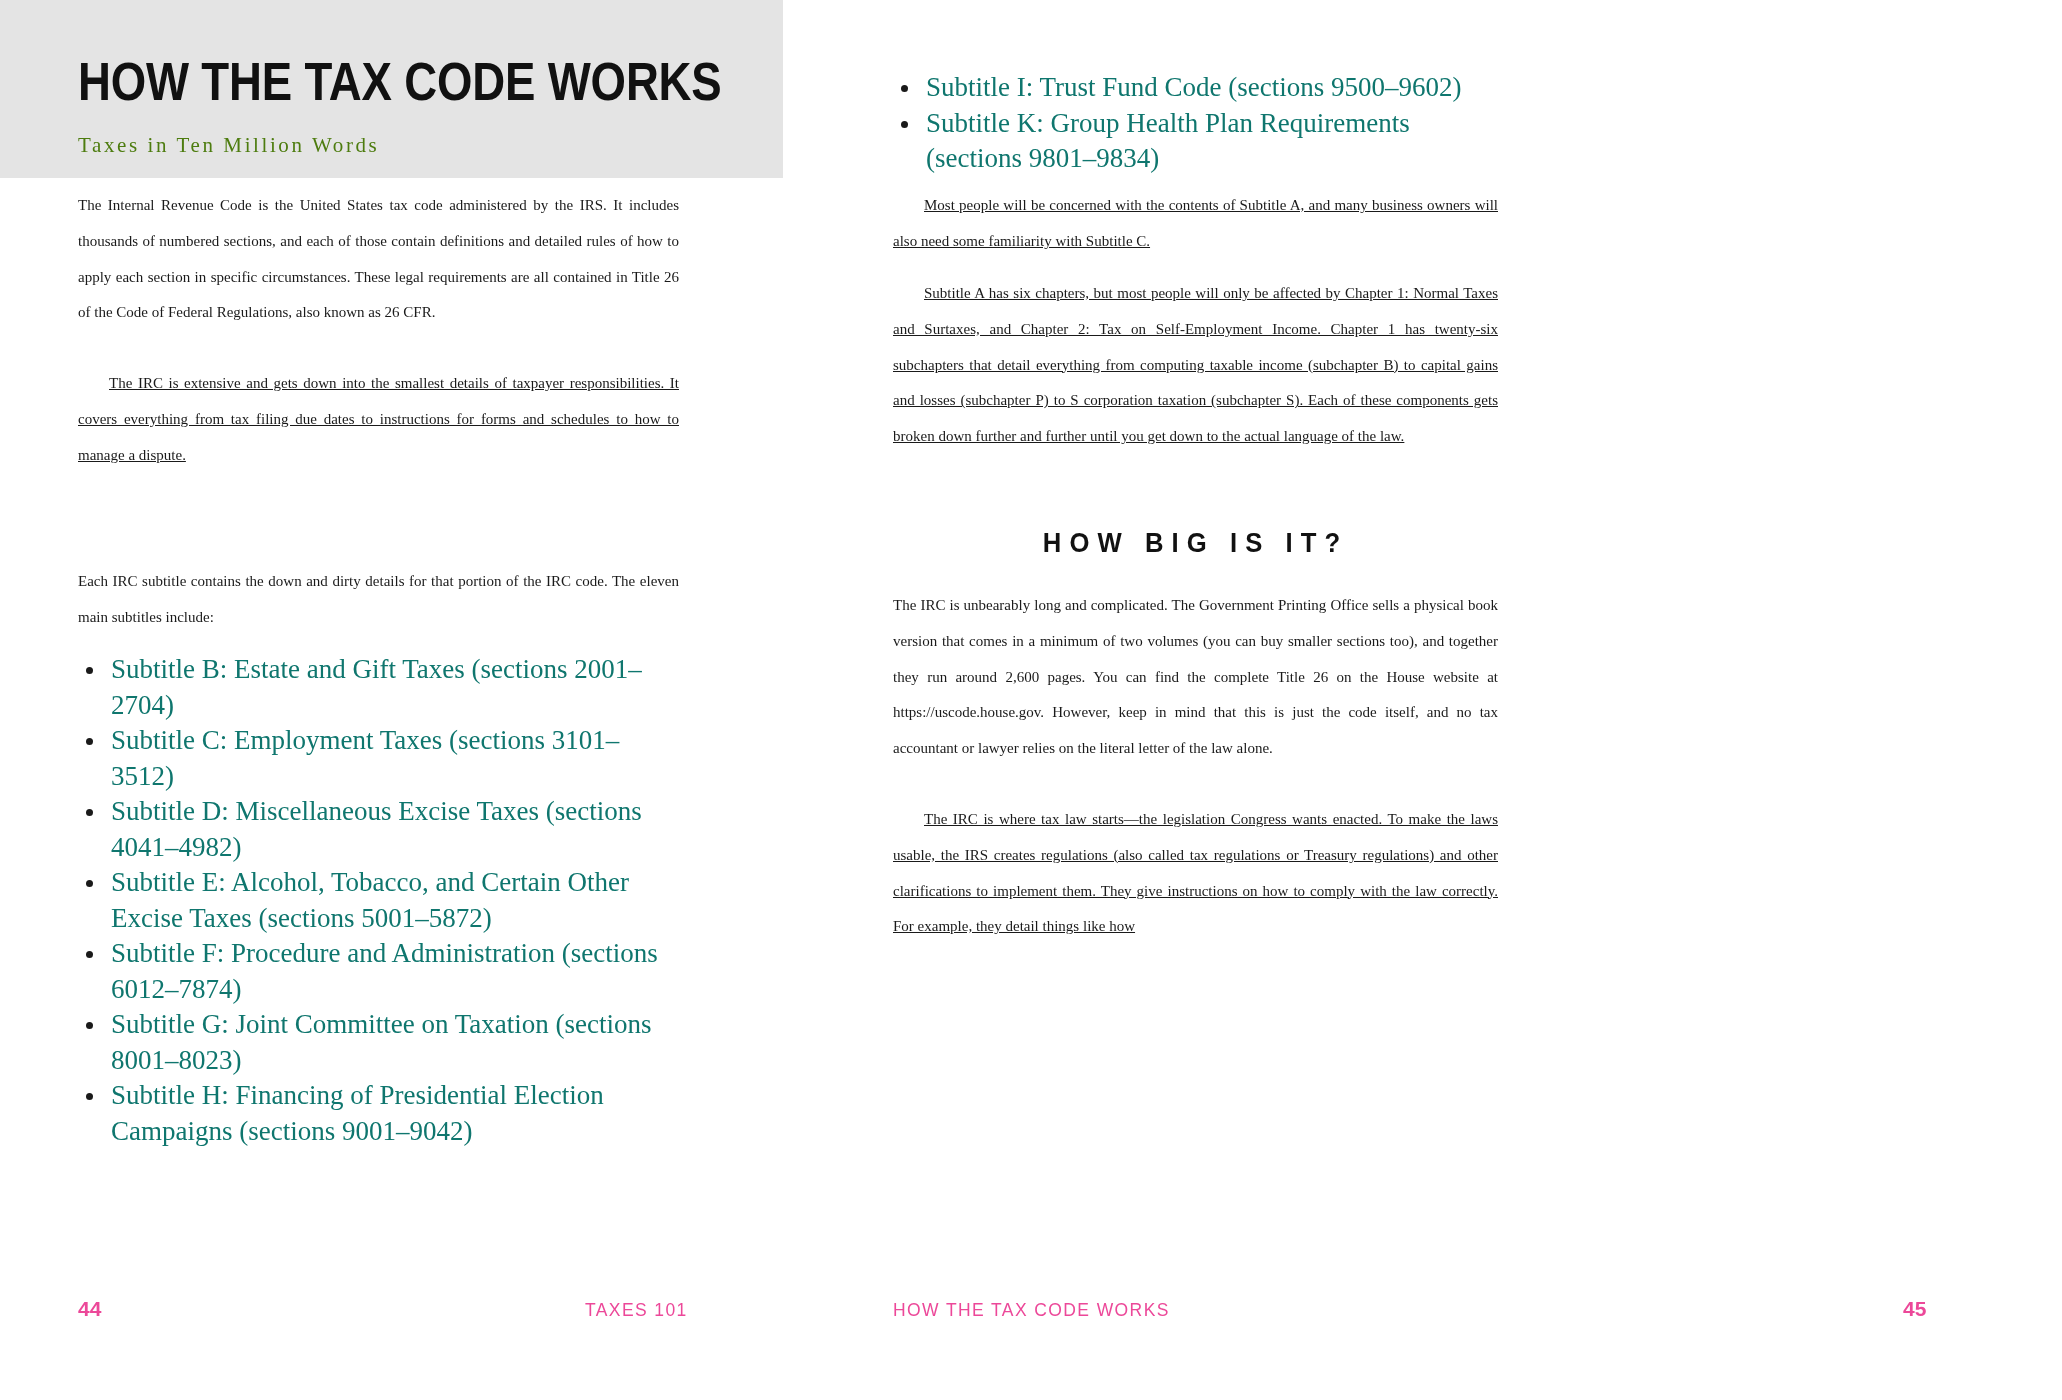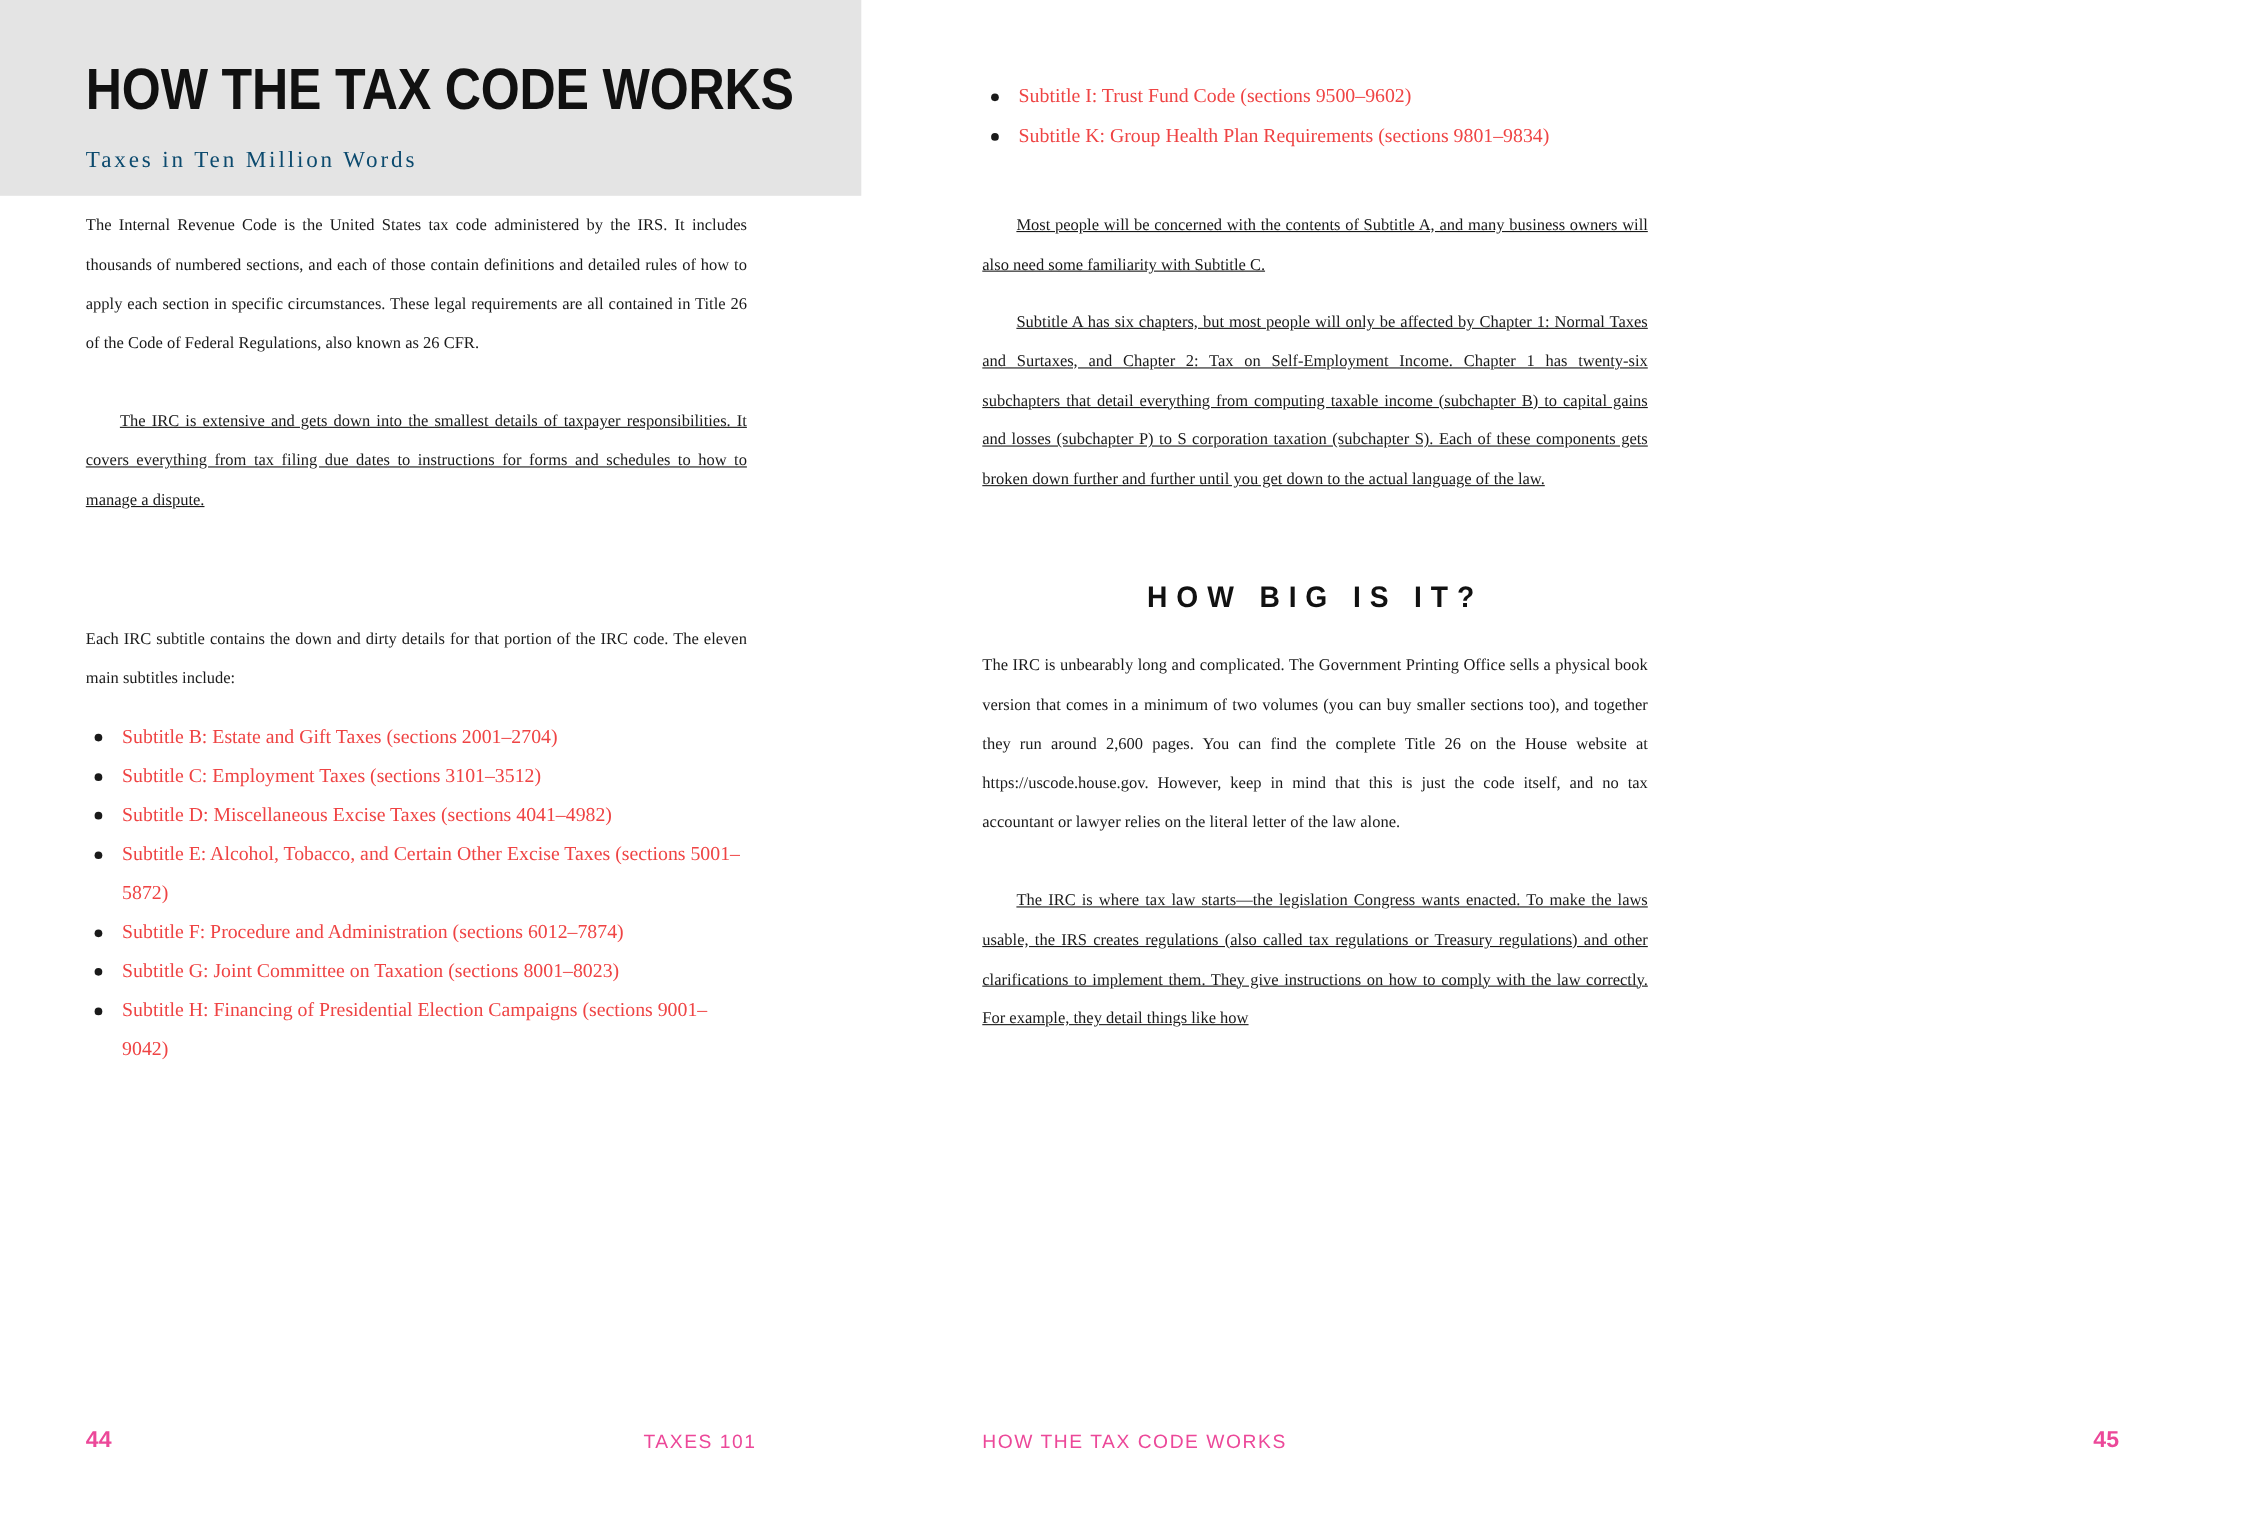--- a/index.html
+++ b/index.html
@@ -49,21 +49,21 @@
     color: #111111;
     margin: 0;
     transform: scaleX(0.86);
     transform-origin: left center;
     white-space: nowrap;
   }
   #chapter-subtitle {
     font-family: "Liberation Serif", serif;
     font-size: 21px;
     letter-spacing: 2.6px;
-    color: #0c4a6e;
+    color: #4d7c0f;
     margin: 24px 0 0 0;
     white-space: nowrap;
   }
 
   
   .body-text {
     font-family: "Liberation Serif", "DejaVu Serif", serif;
     font-size: 15px;
     line-height: 35.8px;
     text-align: justify;
@@ -89,23 +89,23 @@
 
   
   ul.bullets {
     list-style: none;
     margin: 0;
     padding: 0;
   }
   ul.bullets li {
     position: relative;
     font-family: "Liberation Serif", "DejaVu Serif", serif;
-    font-size: 18px;
+    font-size: 27px;
     line-height: 35.5px;
-    color: #ef4444;
+    color: #0f766e;
     padding-left: 33px;
     margin: 0;
   }
   ul.bullets li::before {
     content: "";
     position: absolute;
     left: 8px;
     top: 15px;
     width: 7px;
     height: 7px;

